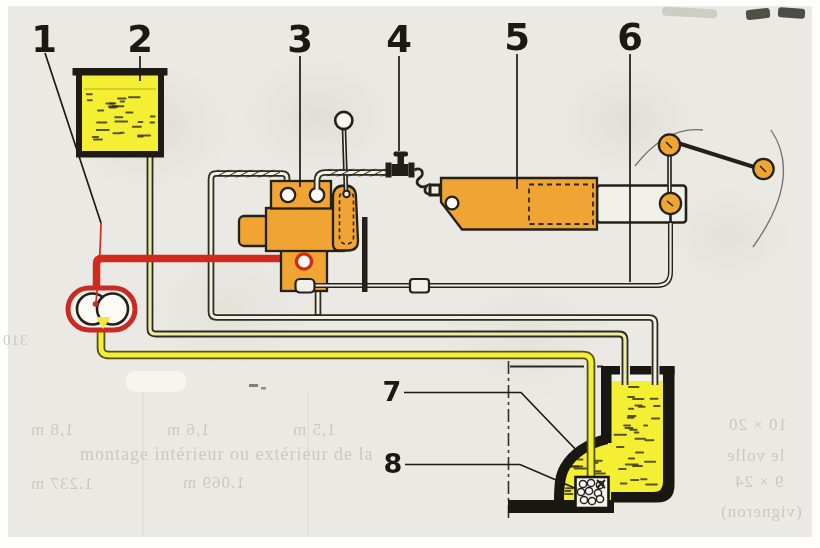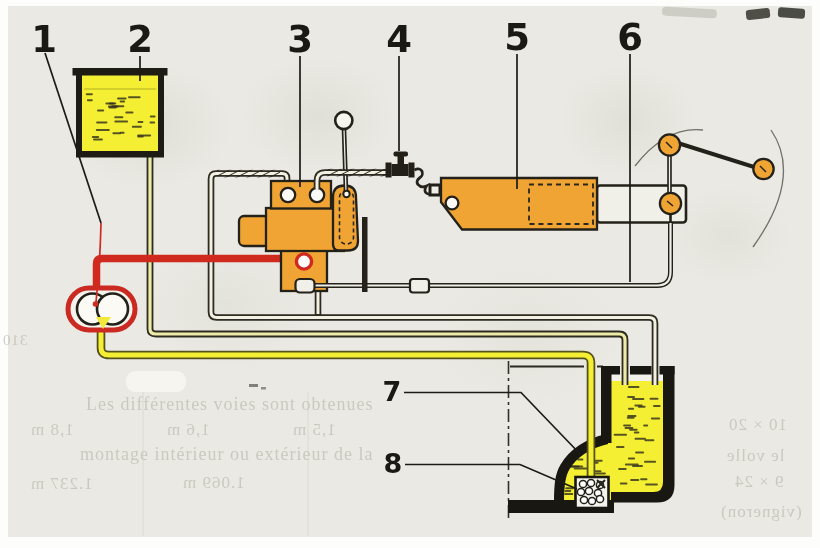--- a/index.html
+++ b/index.html
@@ -24,21 +24,20 @@
        fill:#1b1913;text-anchor:middle;}
   .small{font-size:27px;}
   .ldr{stroke:#1d1b16;stroke-width:1.7;fill:none;}
 </style>
 </head>
 <body>
 
 <div id="stage">
   <div id="paper"></div>
 
-  <div class="g" style="left:86px;top:394px;font-size:18px">Les différentes voies sont obtenues</div>
   <div class="g mir" style="left:30px;top:420px;font-size:17px">1,8 m</div>
   <div class="g mir" style="left:166px;top:420px;font-size:17px">1,6 m</div>
   <div class="g mir" style="left:292px;top:420px;font-size:17px">1,5 m</div>
   <div class="g" style="left:80px;top:444px;font-size:18px">montage intérieur ou extérieur de la</div>
   <div class="g mir" style="left:30px;top:474px;font-size:17px">1.237 m</div>
   <div class="g mir" style="left:182px;top:473px;font-size:17px">1.069 m</div>
   <div class="g mir" style="left:728px;top:415px;font-size:17px">10 × 20</div>
   <div class="g mir" style="left:726px;top:446px;font-size:17px">le volle</div>
   <div class="g mir" style="left:734px;top:472px;font-size:17px">9 × 24</div>
   <div class="g mir" style="left:720px;top:502px;font-size:17px">(vigneron)</div>

